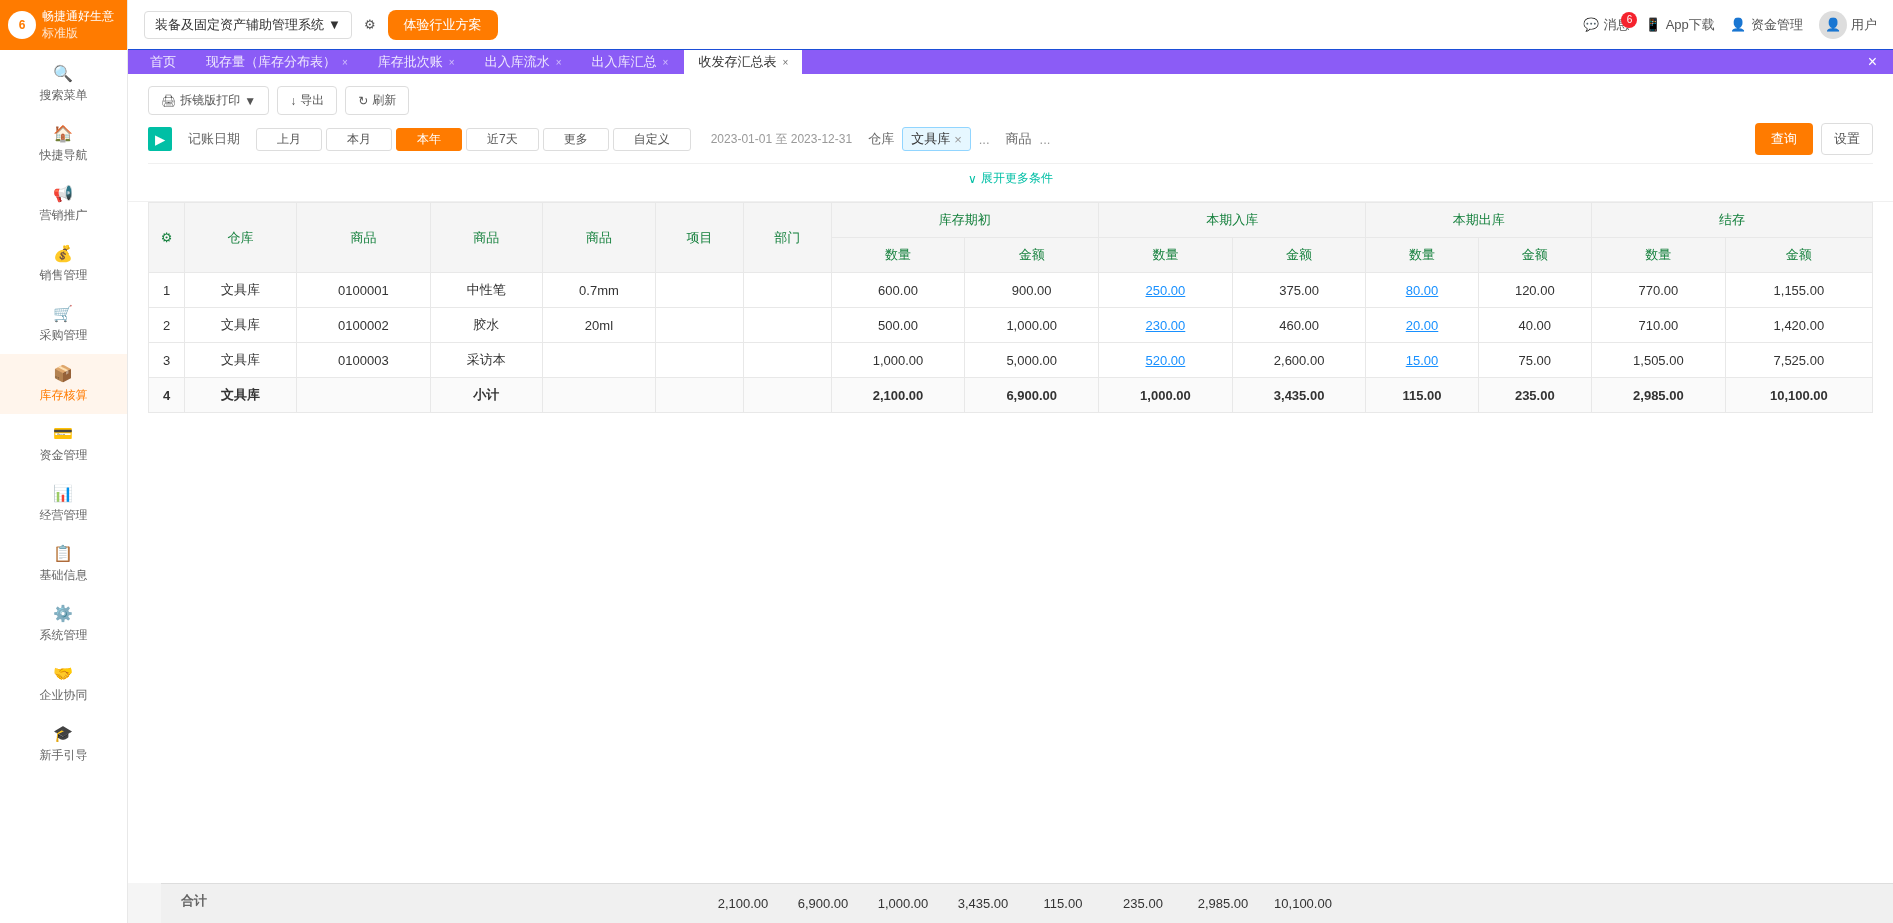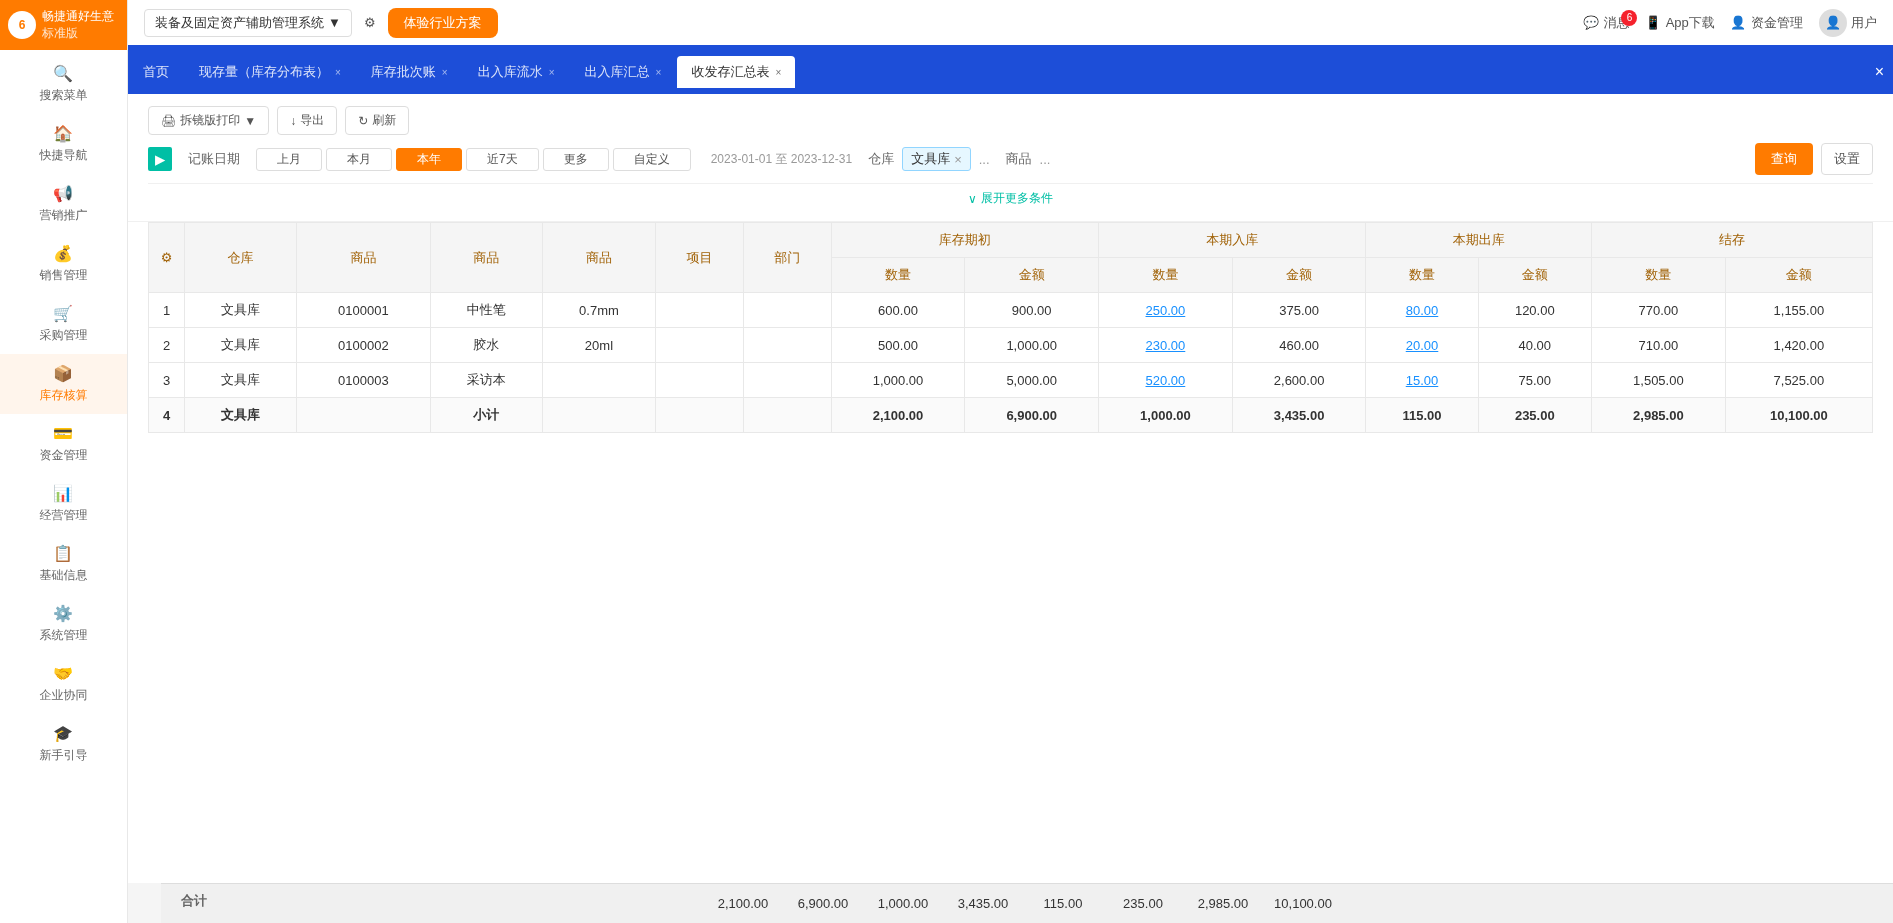--- a/index.html
+++ b/index.html
@@ -17,31 +17,31 @@
     .sidebar-nav { flex: 1; overflow-y: auto; padding: 4px 0; }
     .sidebar-item { display: flex; flex-direction: column; align-items: center; padding: 10px 4px; cursor: pointer; color: #666; gap: 4px; }
     .sidebar-item.active { background: #fff5ec; color: #ff7b00; }
     .sidebar-item-icon { font-size: 16px; }
     .sidebar-item-label { font-size: 12px; }
 
     
     .main-content { flex: 1; display: flex; flex-direction: column; overflow: hidden; }
 
     
-    .top-header { height: 50px; background: #fff; display: flex; align-items: center; padding: 0 16px; border-bottom: 5px solid #1d4ed8; gap: 16px; justify-content: space-between; }
+    .top-header { height: 50px; background: #fff; display: flex; align-items: center; padding: 0 16px; border-bottom: 1px solid #1d4ed8; gap: 16px; justify-content: space-between; }
     .top-header-left { display: flex; align-items: center; gap: 12px; }
     .system-selector { display: flex; align-items: center; gap: 4px; border: 1px solid #ddd; border-radius: 4px; padding: 4px 10px; cursor: pointer; }
     .btn-trial { background: #ff7b00; color: #fff; border: none; border-radius: 8px; padding: 6px 16px; cursor: pointer; font-size: 13px; }
     .top-header-right { display: flex; align-items: center; gap: 16px; }
     .header-action { display: flex; align-items: center; gap: 4px; cursor: pointer; color: #555; font-size: 13px; position: relative; }
     .badge { position: absolute; top: -4px; right: -8px; background: #f5222d; color: #fff; border-radius: 50%; width: 16px; height: 16px; font-size: 10px; display: flex; align-items: center; justify-content: center; }
     .user-avatar { width: 28px; height: 28px; background: #ddd; border-radius: 50%; display: flex; align-items: center; justify-content: center; }
 
     
-    .tab-bar { background: #1d4ed8; display: flex; align-items: center; height: 44px; padding: 0 1px; overflow: hidden; }
+    .tab-bar { background: #8b5cf6; display: flex; align-items: center; height: 24px; padding: 0 8px; overflow: hidden; }
     .tab-item { display: flex; align-items: center; gap: 6px; padding: 0 14px; height: 32px; cursor: pointer; color: rgba(255,255,255,0.85); font-size: 13px; border-radius: 4px 4px 0 0; margin-right: 2px; white-space: nowrap; }
     .tab-item.active { background: #fff; color: #333; }
     .tab-close { font-size: 10px; color: inherit; cursor: pointer; opacity: 0.7; }
     .tab-bar-close { margin-left: auto; color: #fff; cursor: pointer; font-size: 16px; padding: 0 8px; }
 
     
     .page-content { flex: 1; background: #fff; overflow: auto; padding: 0; }
     .page-title { font-size: 16px; font-weight: bold; color: #333; margin-bottom: 12px; }
 
     
@@ -60,21 +60,21 @@
     .btn-query { background: #ff7b00; color: #fff; border: none; border-radius: 4px; padding: 6px 16px; cursor: pointer; font-size: 13px; }
     .btn-settings { background: #fff; color: #555; border: 1px solid #ddd; border-radius: 4px; padding: 6px 12px; cursor: pointer; font-size: 13px; }
     .expand-more { display: flex; align-items: center; justify-content: center; gap: 4px; padding: 6px; color: #00bfa5; cursor: pointer; font-size: 12px; border-top: 1px solid #f0f0f0; }
     .btn-print { background: #fff; border: 1px solid #ddd; border-radius: 4px; padding: 5px 12px; cursor: pointer; font-size: 12px; color: #555; display: flex; align-items: center; gap: 4px; }
     .btn-export { background: #fff; border: 1px solid #ddd; border-radius: 4px; padding: 5px 12px; cursor: pointer; font-size: 12px; color: #555; display: flex; align-items: center; gap: 4px; }
     .btn-refresh { background: #fff; border: 1px solid #ddd; border-radius: 4px; padding: 5px 12px; cursor: pointer; font-size: 12px; color: #555; display: flex; align-items: center; gap: 4px; }
 
     
     .table-wrapper { padding: 0 20px 20px; overflow-x: auto; }
     table { width: 100%; border-collapse: collapse; font-size: 13px; }
-    thead tr th { background: #f5f5f5; color: #a16207; font-weight: normal; padding: 8px 10px; border: 1px solid #e8e8e8; text-align: center; white-space: nowrap; }
+    thead tr th { background: #f5f5f5; color: #15803d; font-weight: normal; padding: 8px 10px; border: 1px solid #e8e8e8; text-align: center; white-space: nowrap; }
     tbody tr td { padding: 8px 10px; border: 1px solid #e8e8e8; text-align: center; white-space: nowrap; }
     tbody tr.subtotal td { background: #fafafa; font-weight: bold; }
     .link-text { color: #1890ff; text-decoration: underline; cursor: pointer; }
     .settings-icon-cell { width: 36px; }
 
     
     .page-footer { position: sticky; bottom: 0; background: #f0f0f0; border-top: 1px solid #ddd; padding: 8px 20px; display: flex; align-items: flex-start; margin-left: 33px; }
     .footer-label { color: #666; font-weight: bold; margin-right: 16px; }
     .footer-values { display: flex; gap: 0; }
     .footer-cell { padding: 4px 10px; text-align: center; min-width: 80px; font-size: 13px; color: #333; }

